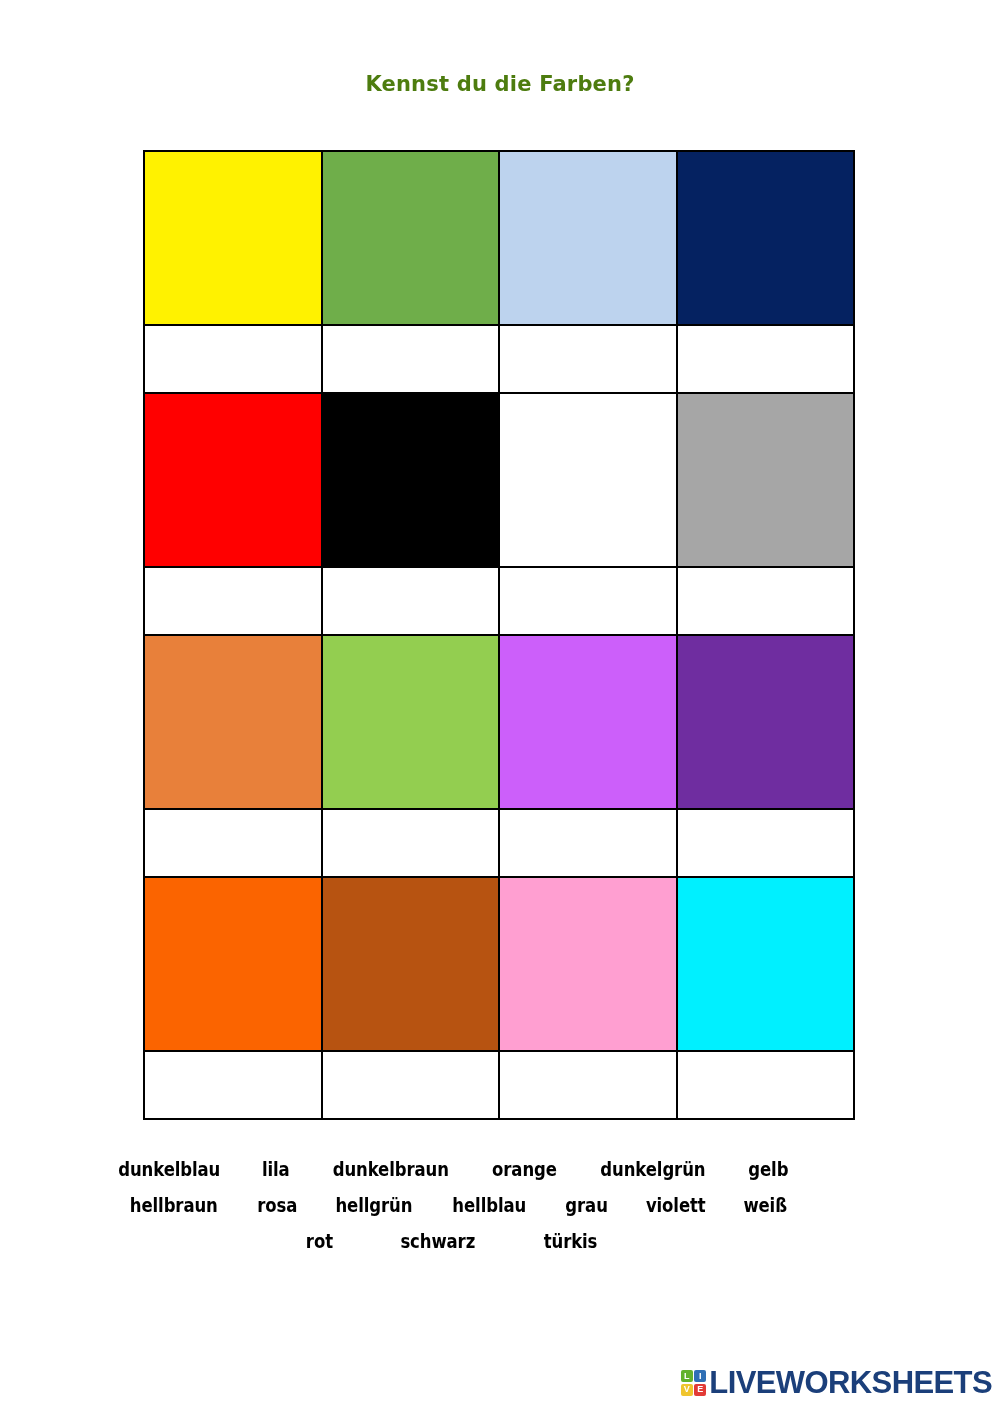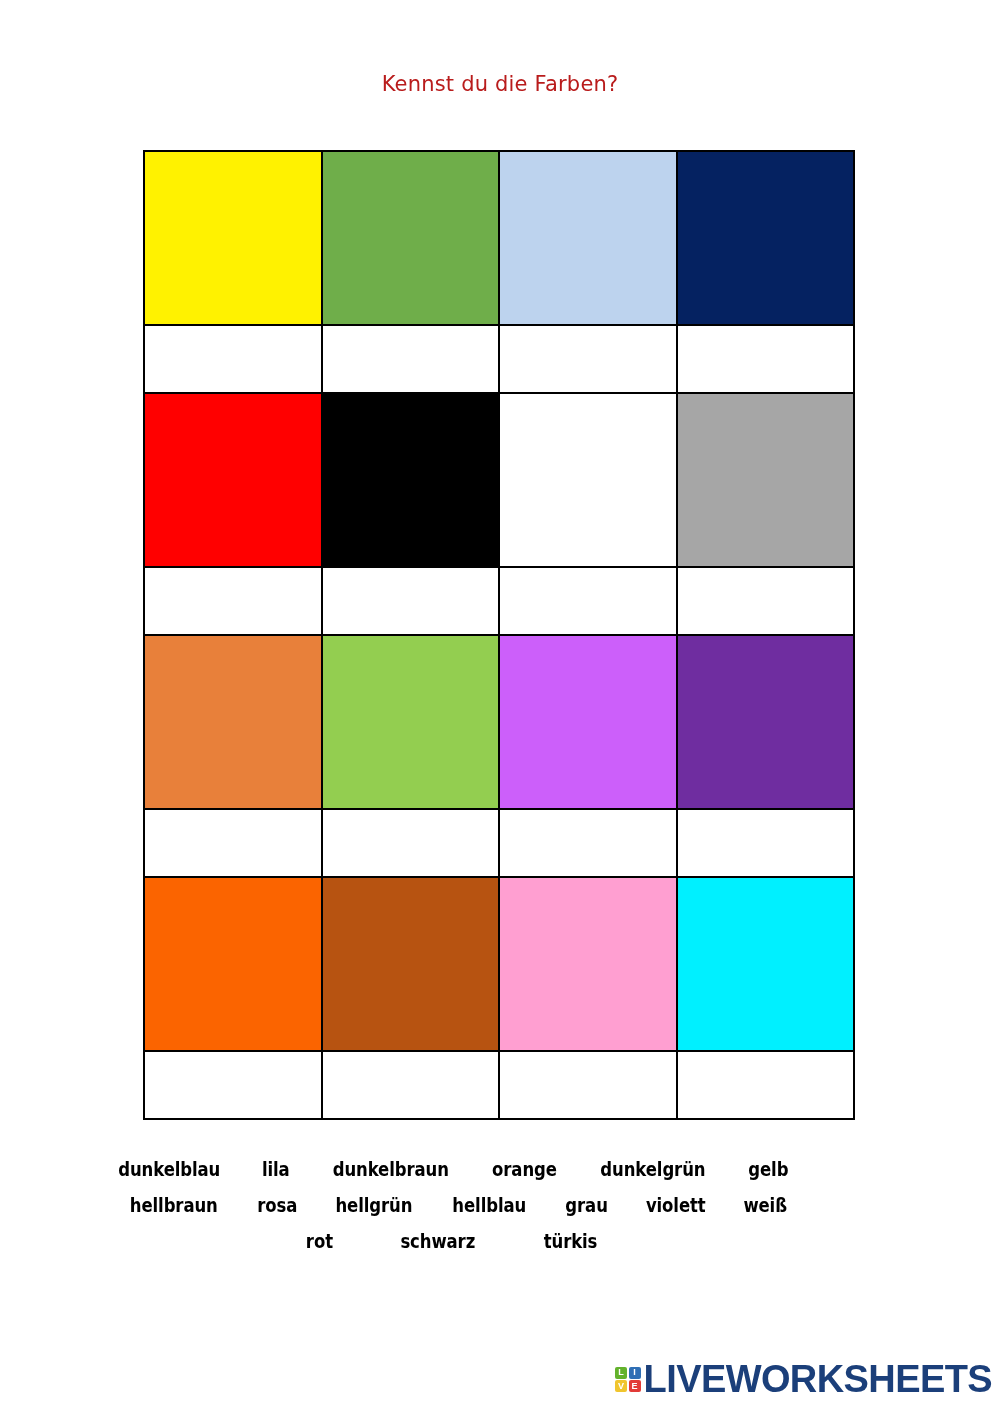--- a/index.html
+++ b/index.html
@@ -24,23 +24,23 @@
   }
 
   
   .worksheet-title {
     position: absolute;
     top: 72px;
     left: 0;
     width: 1000px;
     text-align: center;
     font-size: 21px;
-    font-weight: 400;
+    font-weight: 700;
     letter-spacing: .2px;
-    color: #b91c1c;
+    color: #4d7c0f;
     font-family: "DejaVu Sans", "Liberation Sans", sans-serif;
   }
 
   
   .color-grid {
     position: absolute;
     left: 143px;
     top: 150px;
     width: 712px;
     border-collapse: collapse;
@@ -116,21 +116,21 @@
     display: flex;
     align-items: center;
     justify-content: center;
     font-size: 9px;
     font-weight: bold;
     color: #ffffff;
     border-radius: 2px;
     line-height: 1;
   }
   .lw-wordmark {
-    font-size: 38px;
+    font-size: 31px;
     font-weight: bold;
     letter-spacing: -0.6px;
     color: #1b3f7a;
     font-family: "Liberation Sans", "DejaVu Sans", sans-serif;
   }
 </style>
 </head>
 <body>
 
 <div class="page">

